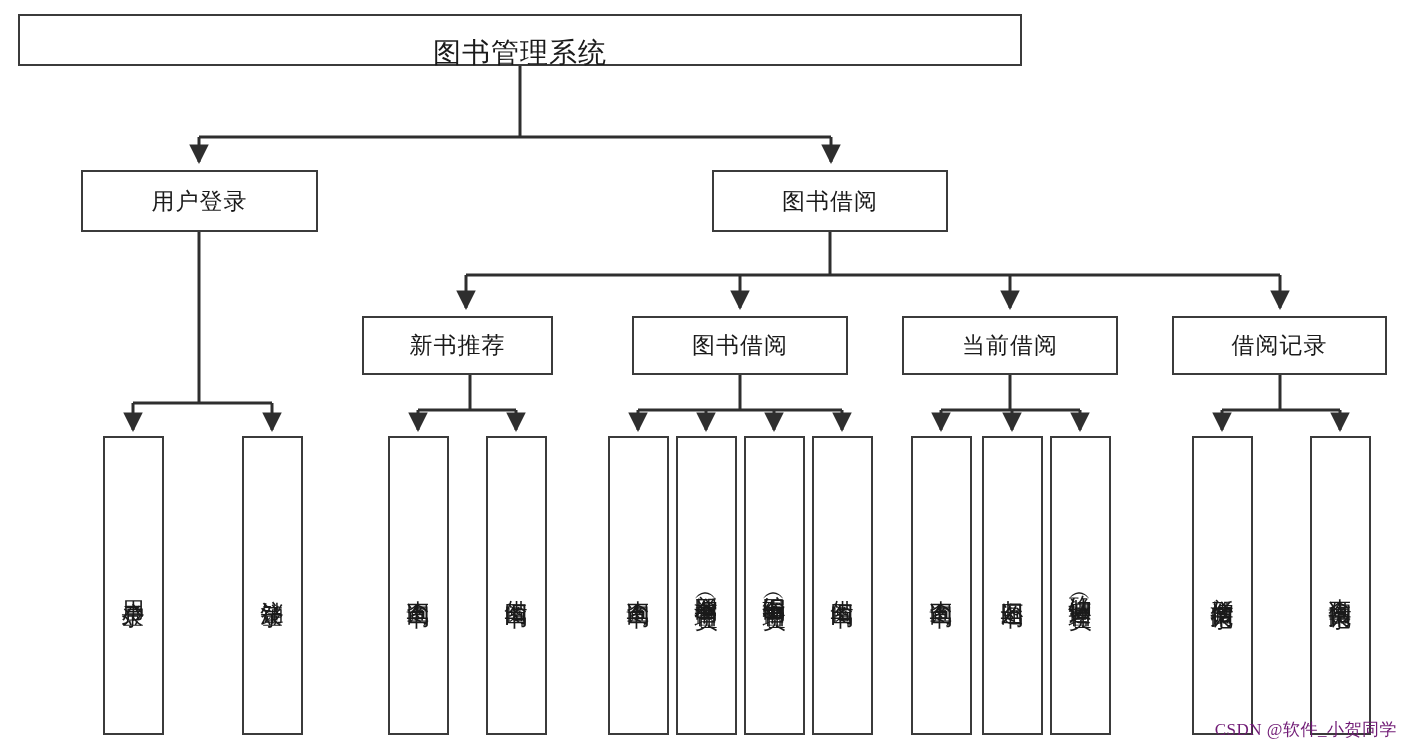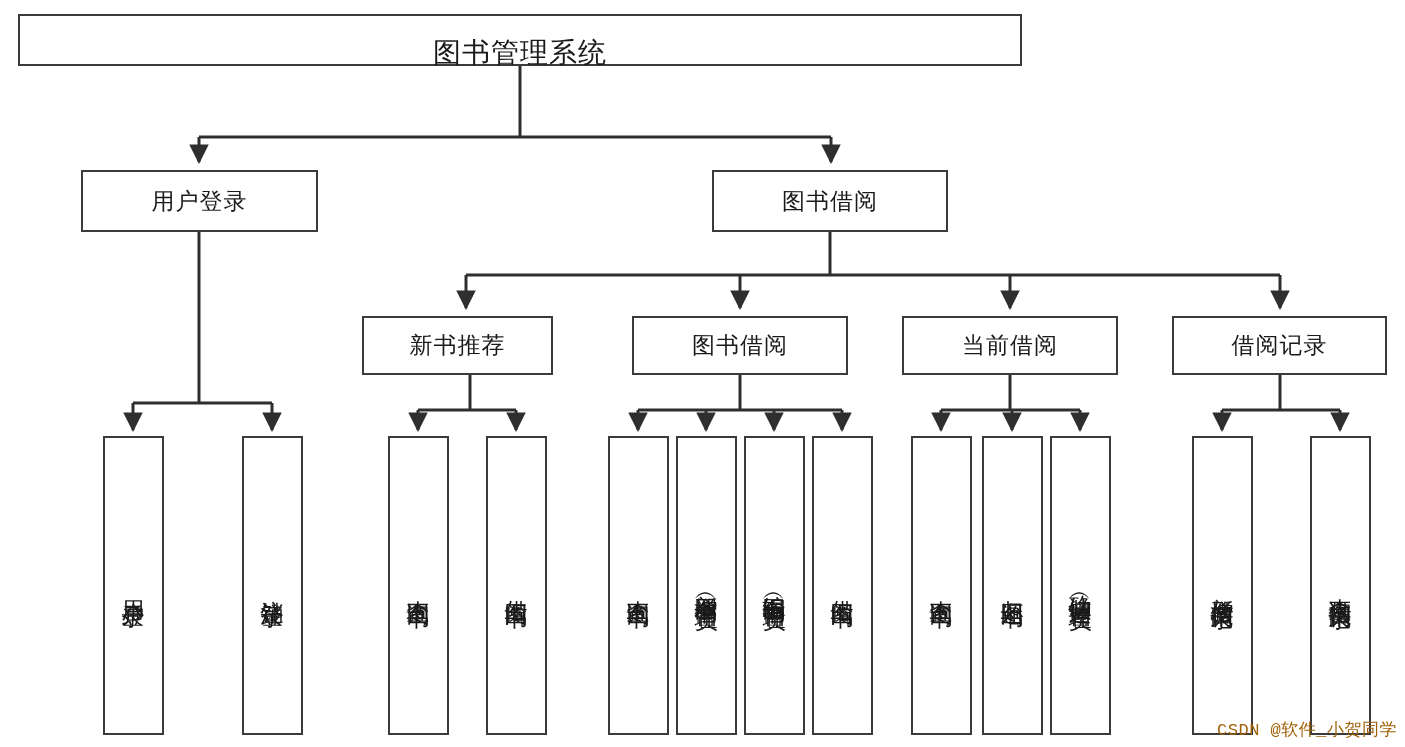--- a/index.html
+++ b/index.html
@@ -62,25 +62,25 @@
     line-height: 1.22;
     letter-spacing: 2px;
     white-space: nowrap;
     max-height: 100%;
   }
   #watermark {
     position: absolute;
     right: 8px;
     bottom: 6px;
     font-size: 17px;
-    color: #a16207;
+    color: #701a75;
     letter-spacing: 0.5px;
     z-index: 3;
     white-space: nowrap;
-    font-family: Liberation Mono, monospace;
+    font-family: Liberation Serif, serif;
   }
 </style>
 </head>
 <body>
 
 <div id="stage">
 
   <svg class="connectors" viewBox="0 0 1405 747" xmlns="http://www.w3.org/2000/svg">
     <defs>
       <marker id="arr" viewBox="0 0 10 10" refX="9" refY="5" markerWidth="6.5" markerHeight="6.5" orient="auto-start-reverse">

